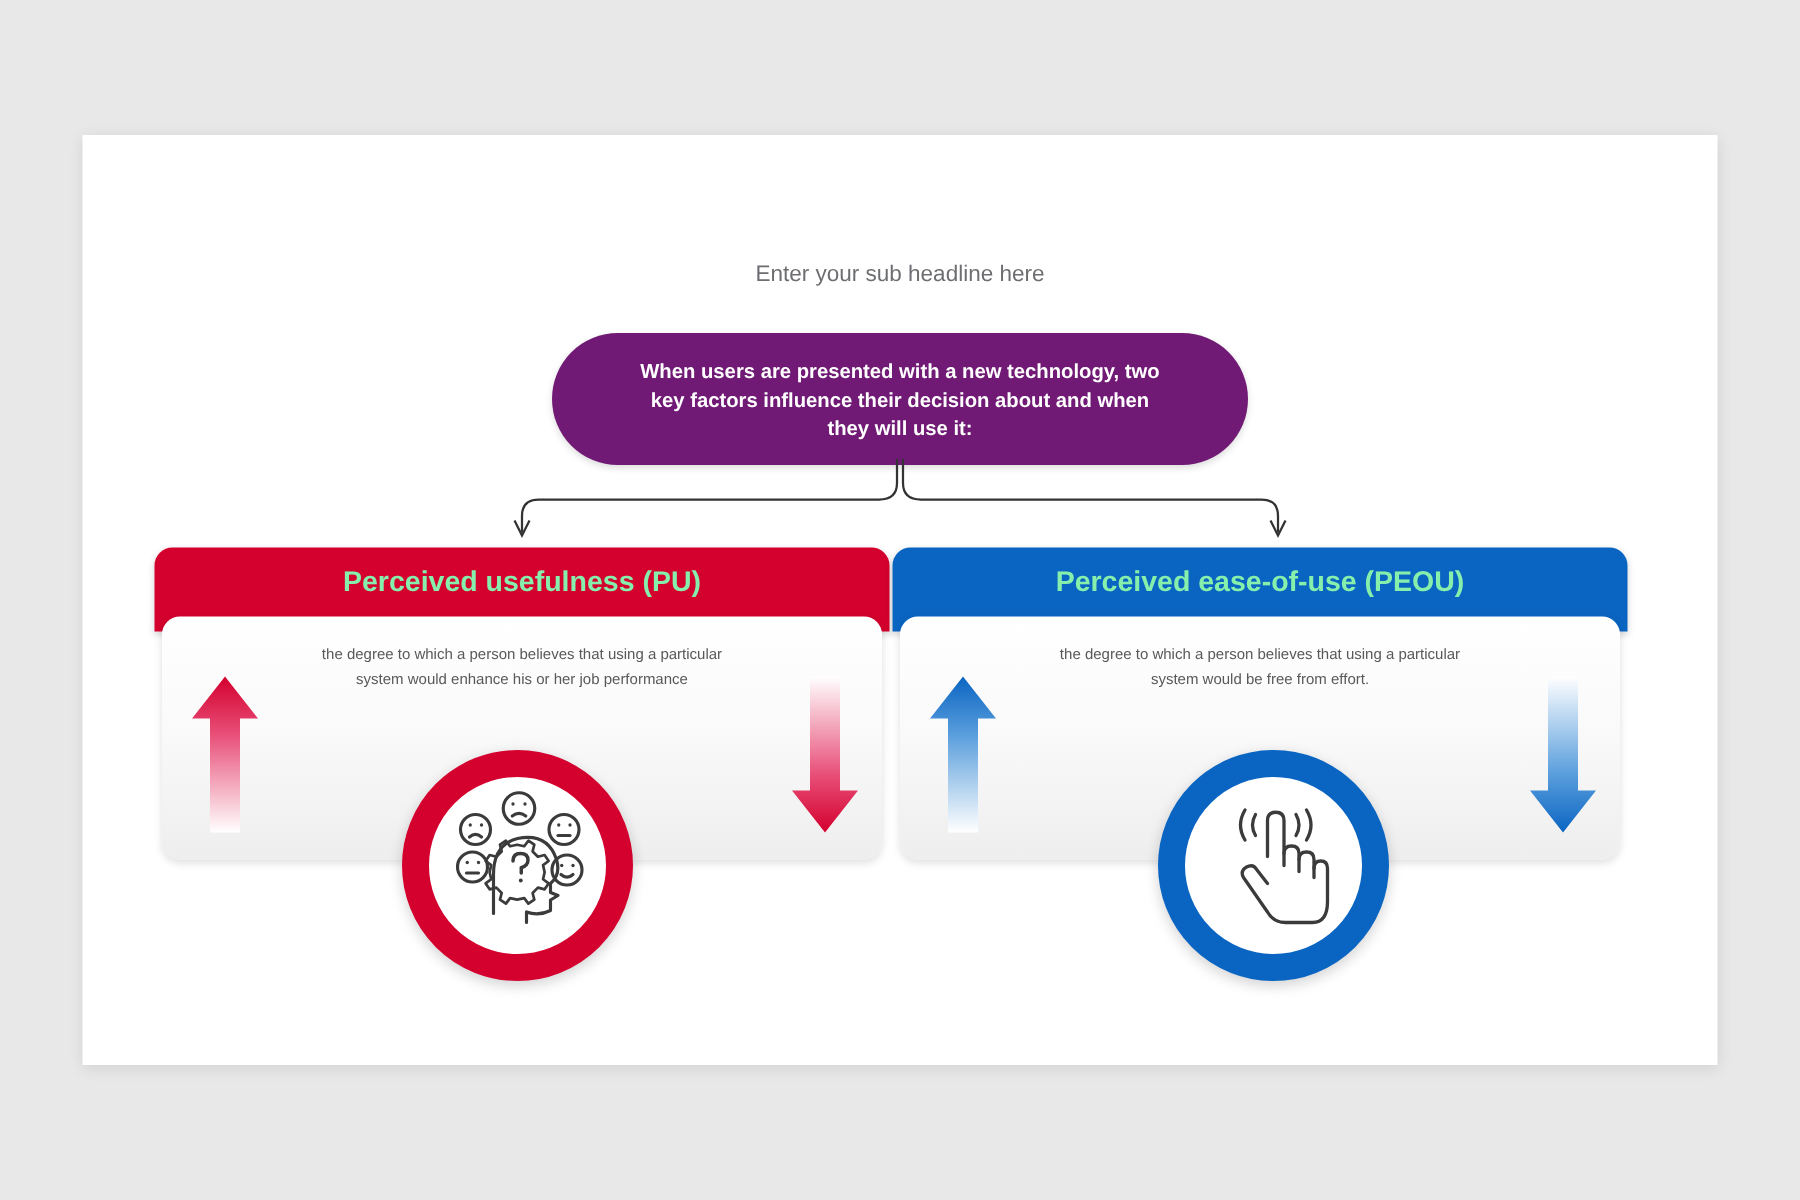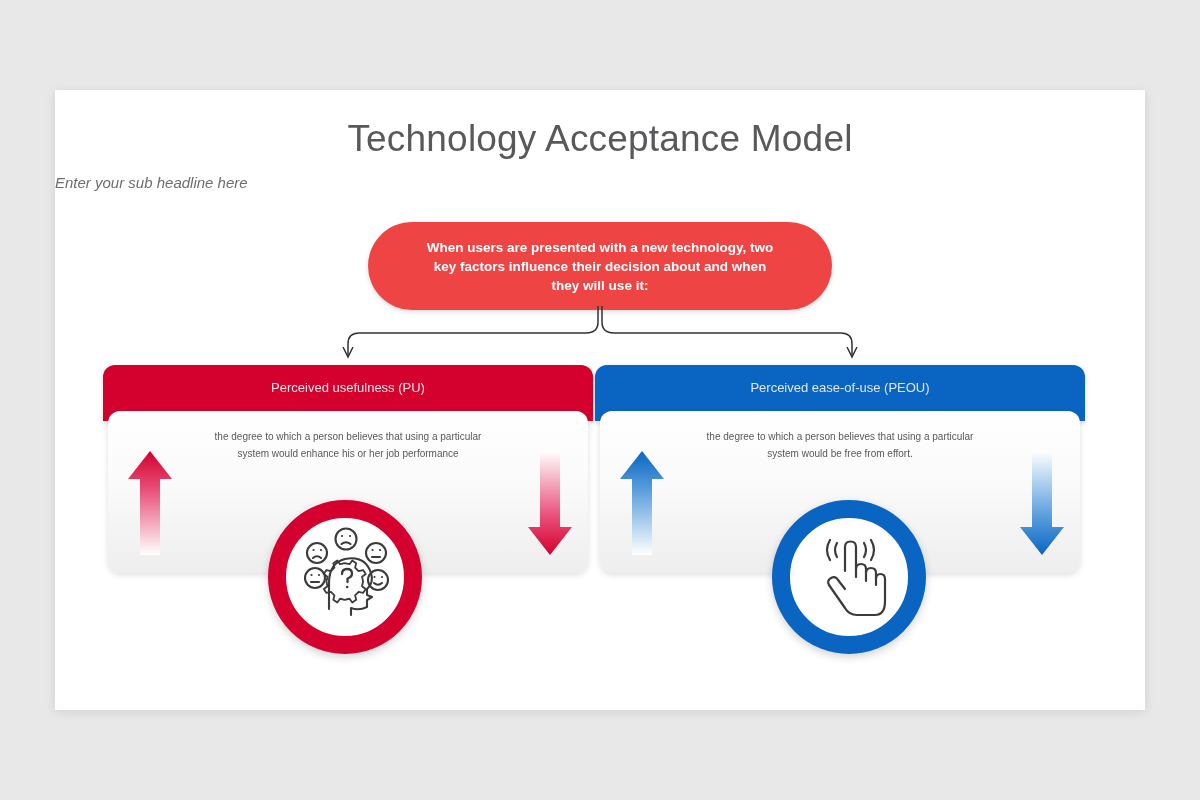--- a/index.html
+++ b/index.html
@@ -35,35 +35,34 @@
     font-size: 37px;
     font-weight: 400;
     color: #59595b;
     letter-spacing: 0.2px;
   }
   .subtitle {
     position: absolute;
     left: 0;
     top: 84px;
     width: 100%;
-    text-align: left;
+    text-align: center;
     font-size: 15px;
     font-weight: 400;
     color: #6d6e71;
-    font-style: italic;
   }
 
   
   .callout {
     position: absolute;
     left: 313px;
     top: 132px;
     width: 464px;
     height: 88px;
-    background: #ef4444;
+    background: #701a75;
     border-radius: 44px;
     display: flex;
     align-items: center;
     justify-content: center;
     box-shadow: 0 2px 5px rgba(0,0,0,0.14);
   }
   .callout-text {
     color: #ffffff;
     font-size: 13.5px;
     font-weight: 600;
@@ -99,23 +98,23 @@
     top: 0;
     width: 100%;
     height: 56px;
     border-radius: 12px 12px 0 0;
     box-sizing: border-box;
     padding-top: 13px;
     text-align: center;
     box-shadow: 0 2px 5px rgba(0,0,0,0.16);
   }
   .panel-header-text {
-    color: #e5e5e5;
-    font-size: 13px;
-    font-weight: 400;
+    color: #86efac;
+    font-size: 19px;
+    font-weight: 700;
   }
 
   .panel-body {
     position: absolute;
     left: 5px;
     top: 46px;
     width: 480px;
     height: 162px;
     border-radius: 12px;
     background: linear-gradient(to bottom, #ffffff 0%, #fafafa 45%, #eeeeee 100%);
@@ -157,21 +156,20 @@
     box-shadow: 0 3px 9px rgba(0,0,0,0.18);
   }
   .icon-circle.left  { left: 213px; border: 18px solid #d4002e; }
   .icon-circle.right { left: 717px; border: 18px solid #0a65c2; }
 </style>
 </head>
 <body>
 
 <div class="slide">
 
-  <div class="title">Technology Acceptance Model</div>
   <div class="subtitle">Enter your sub headline here</div>
 
   <div class="callout">
     <div class="callout-text">When users are presented with a new technology, two
 key factors influence their decision about and when
 they will use it:</div>
   </div>
 
   <svg class="connector" viewBox="0 0 1090 64">
     <path d="M 293 49 L 293 38 Q 293 27 304 27 L 531 27 Q 543 27 543 16 L 543 0" fill="none" stroke="#333333" stroke-width="1.5"></path>

